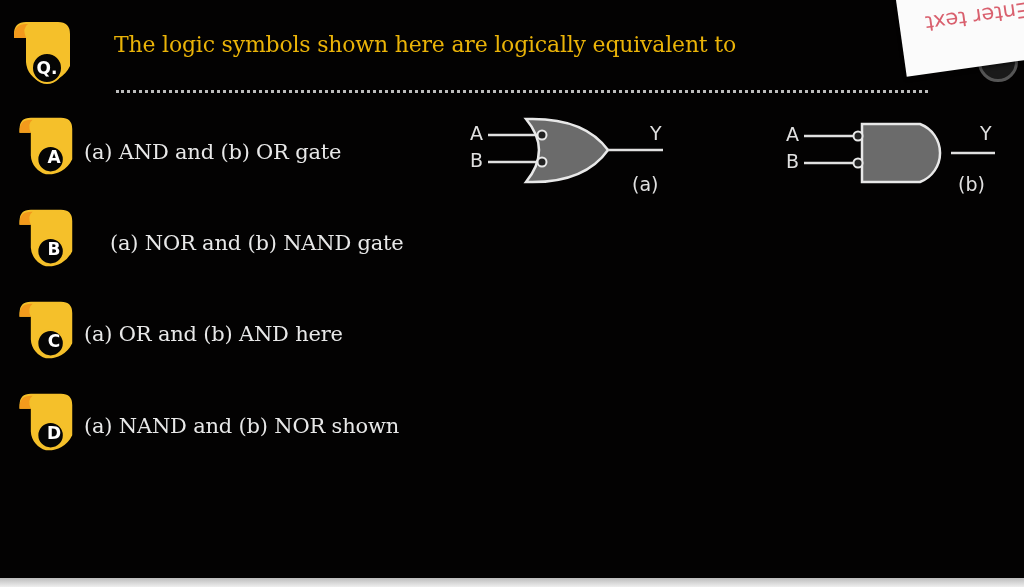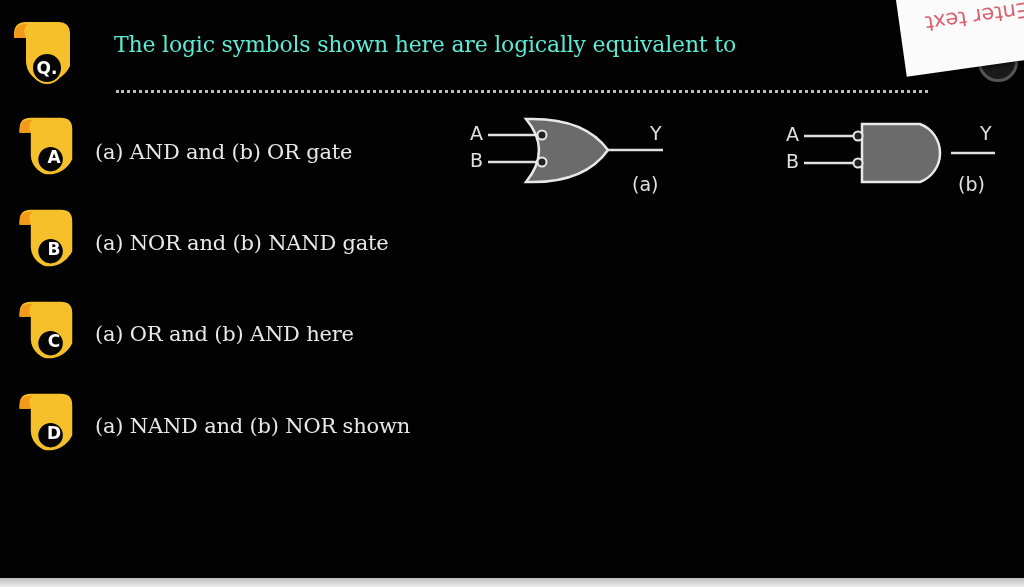--- a/index.html
+++ b/index.html
@@ -14,28 +14,28 @@
 
     .badge { position:absolute; width:64px; height:68px; }
     .badge svg { width:100%; height:100%; display:block; }
     .badge-letter {
       position:absolute; left:26px; top:38px; width:26px; text-align:center;
       font-family:"DejaVu Sans", sans-serif; font-weight:bold; font-size:17px; color:#ffffff;
     }
 
     .question-text {
       position:absolute; left:114px; top:32px;
-      font-size:22px; color:#5eead4; letter-spacing:-0.2px; white-space:nowrap;
+      font-size:22px; color:#eab308; letter-spacing:-0.2px; white-space:nowrap;
     }
     .dotted-line {
       position:absolute; left:116px; top:90px; width:812px; height:0;
       border-top:3px dotted #bdbdbd;
     }
     .option-text {
-      position:absolute; left:95px;
+      position:absolute; left:84px;
       font-size:21px; color:#e8e8e8; white-space:nowrap; letter-spacing:-0.2px;
     }
 
     .gate { position:absolute; }
     .gate svg { display:block; }
     .pin-label, .gate-caption {
       position:absolute; font-family:"DejaVu Sans", sans-serif; color:#e0e0e0; font-size:19px;
     }
 
     .sticky-note {
@@ -79,21 +79,21 @@
 <div class="option-text" style="top:140px;">(a) AND and (b) OR gate</div>
 
 <div class="badge" style="left:8px;top:206px;width:72px;height:64px;">
   <svg viewBox="0 0 64 68">
     <path d="M6 16 Q6 4 18 4 L50 4 Q62 4 62 16 L62 48 A28 28 0 0 1 34 64 A22 22 0 0 1 18 44 L18 20 L6 20 Z" fill="#f5c02a"></path>
     <path d="M6 18 Q6 6 18 6 L20 6 Q14 10 18 20 L6 20 Z" fill="#f39a1c"></path>
     <circle cx="39" cy="48" r="14" fill="#050505" stroke="#f5c02a" stroke-width="2"></circle>
   </svg>
   <div class="badge-letter" style="left:33px;top:33px;">B</div>
 </div>
-<div class="option-text" style="top:231px;">(a) NOR and (b) NAND gate</div>
+<div class="option-text" style="top:231px;margin-left:26px;">(a) NOR and (b) NAND gate</div>
 
 <div class="badge" style="left:8px;top:298px;width:72px;height:64px;">
   <svg viewBox="0 0 64 68">
     <path d="M6 16 Q6 4 18 4 L50 4 Q62 4 62 16 L62 48 A28 28 0 0 1 34 64 A22 22 0 0 1 18 44 L18 20 L6 20 Z" fill="#f5c02a"></path>
     <path d="M6 18 Q6 6 18 6 L20 6 Q14 10 18 20 L6 20 Z" fill="#f39a1c"></path>
     <circle cx="39" cy="48" r="14" fill="#050505" stroke="#f5c02a" stroke-width="2"></circle>
   </svg>
   <div class="badge-letter" style="left:33px;top:33px;">C</div>
 </div>
 <div class="option-text" style="top:322px;">(a) OR and (b) AND here</div>

